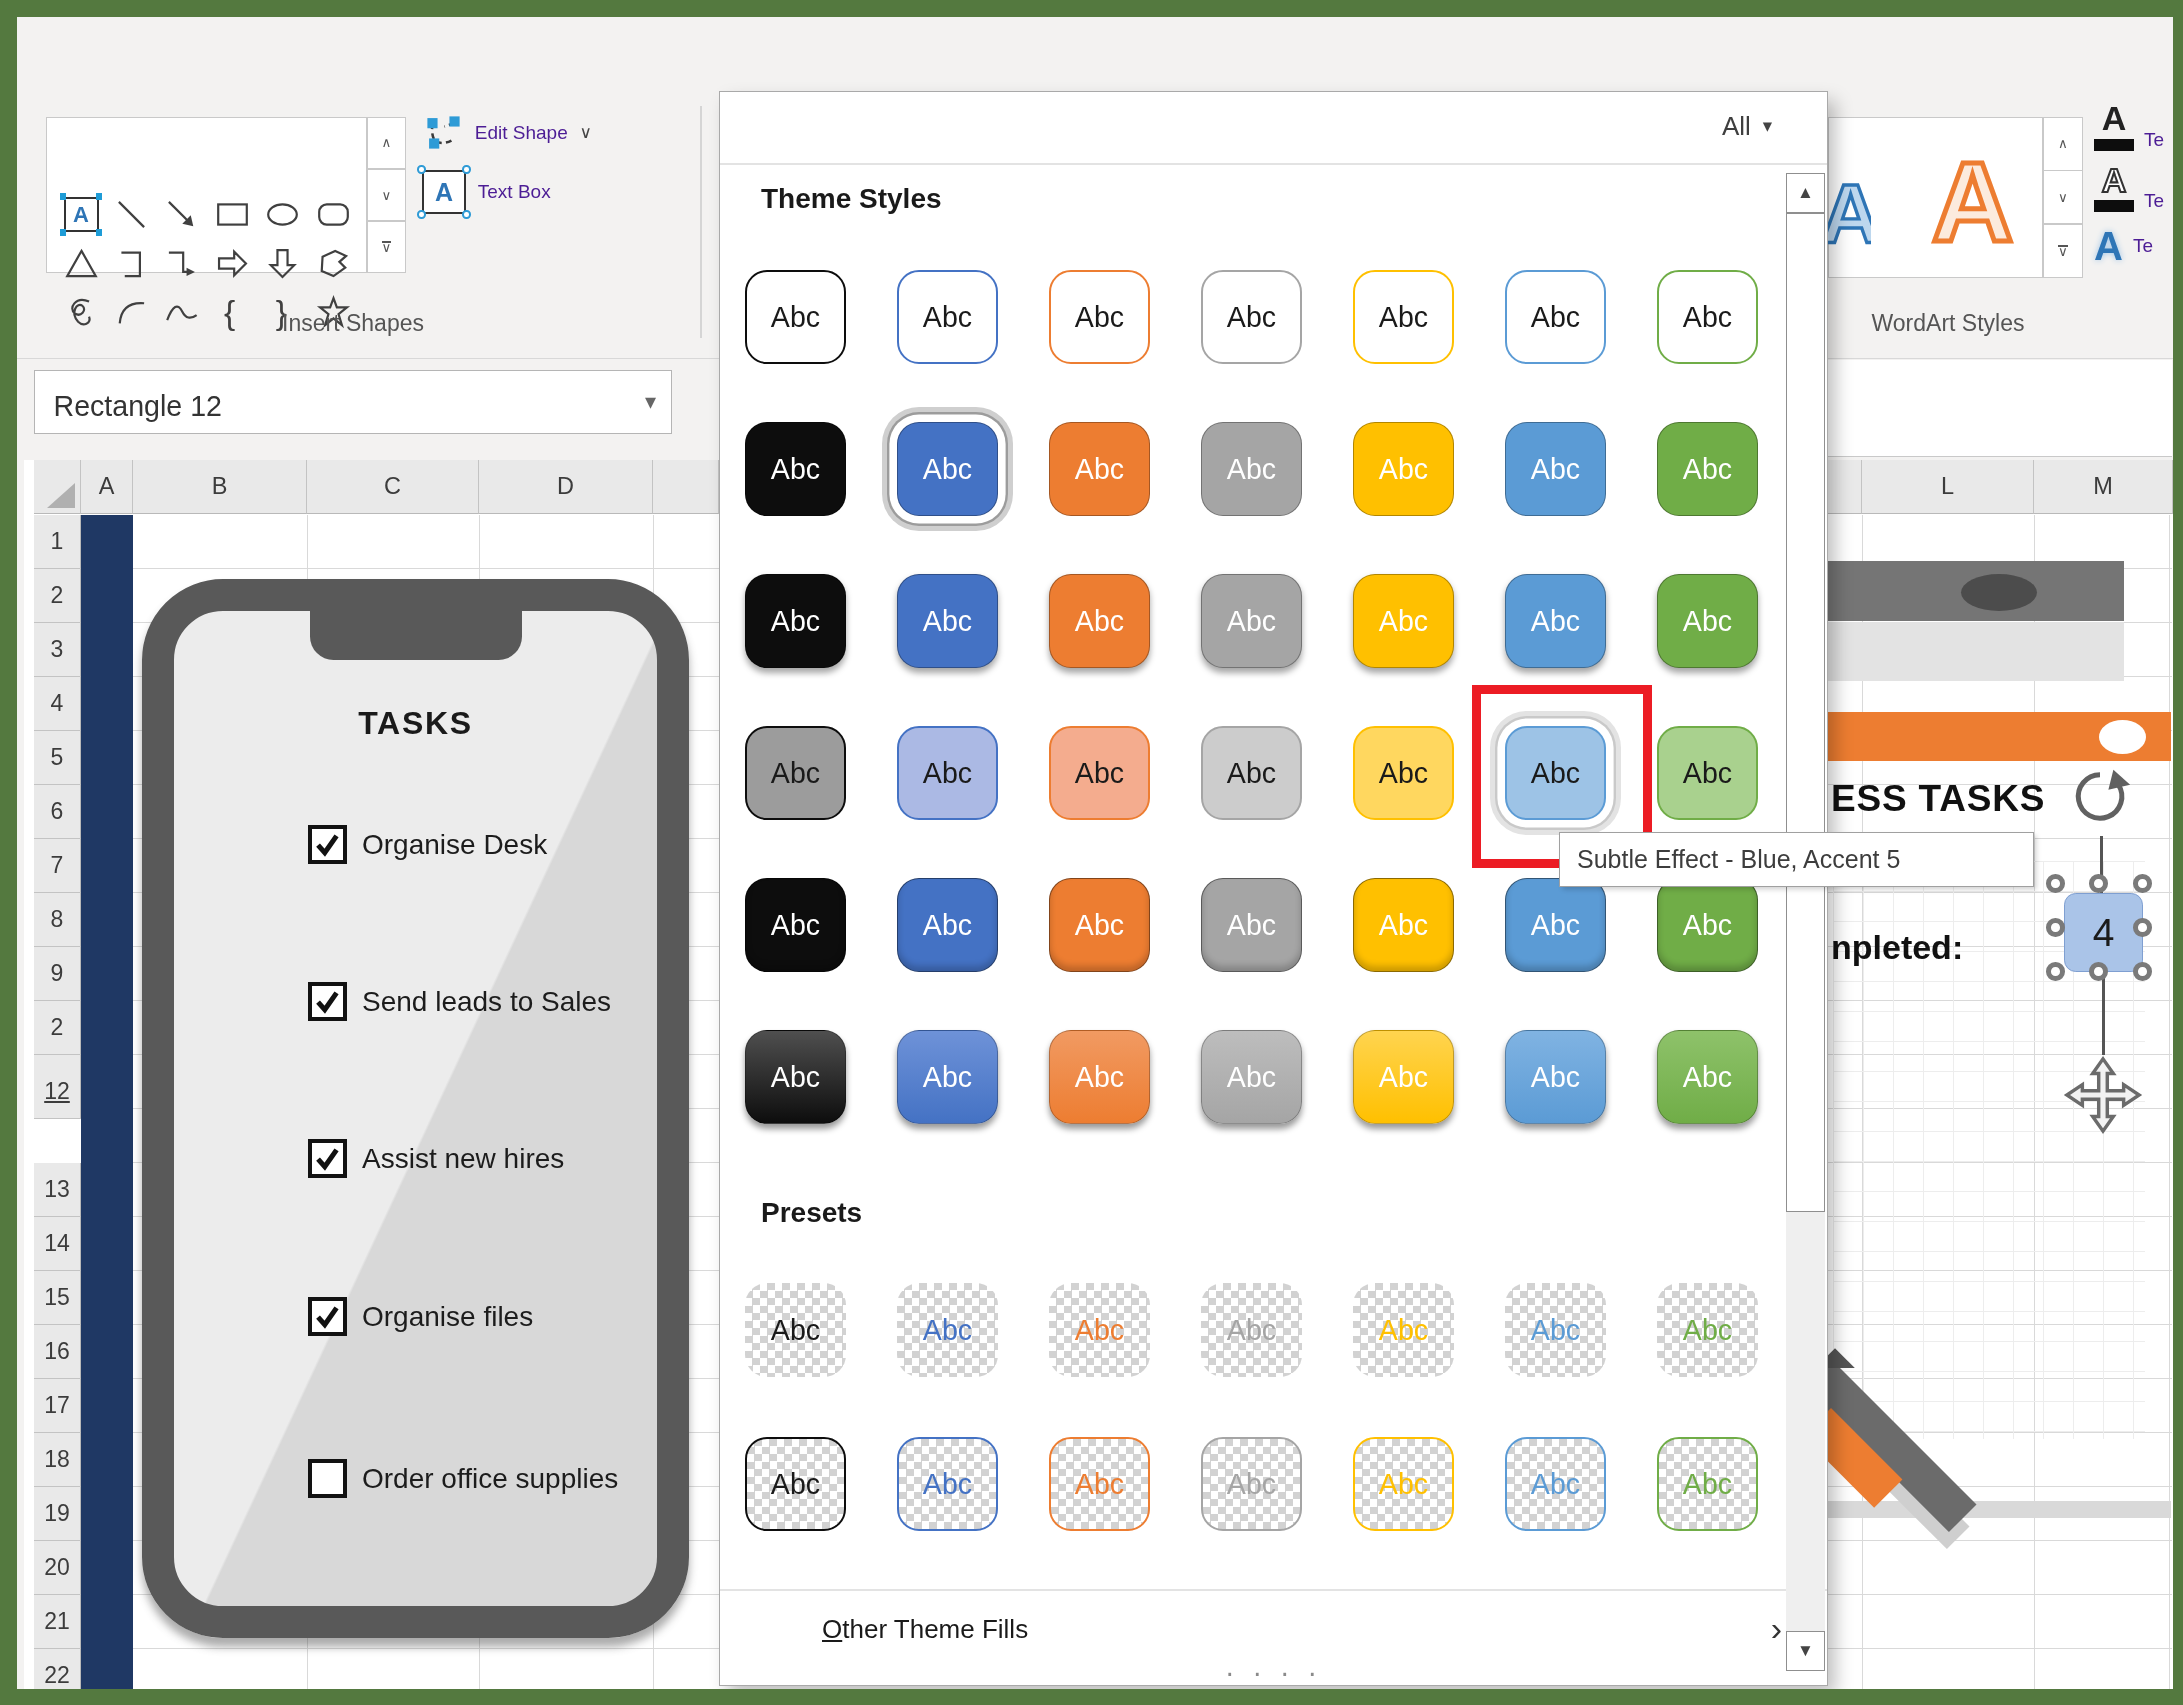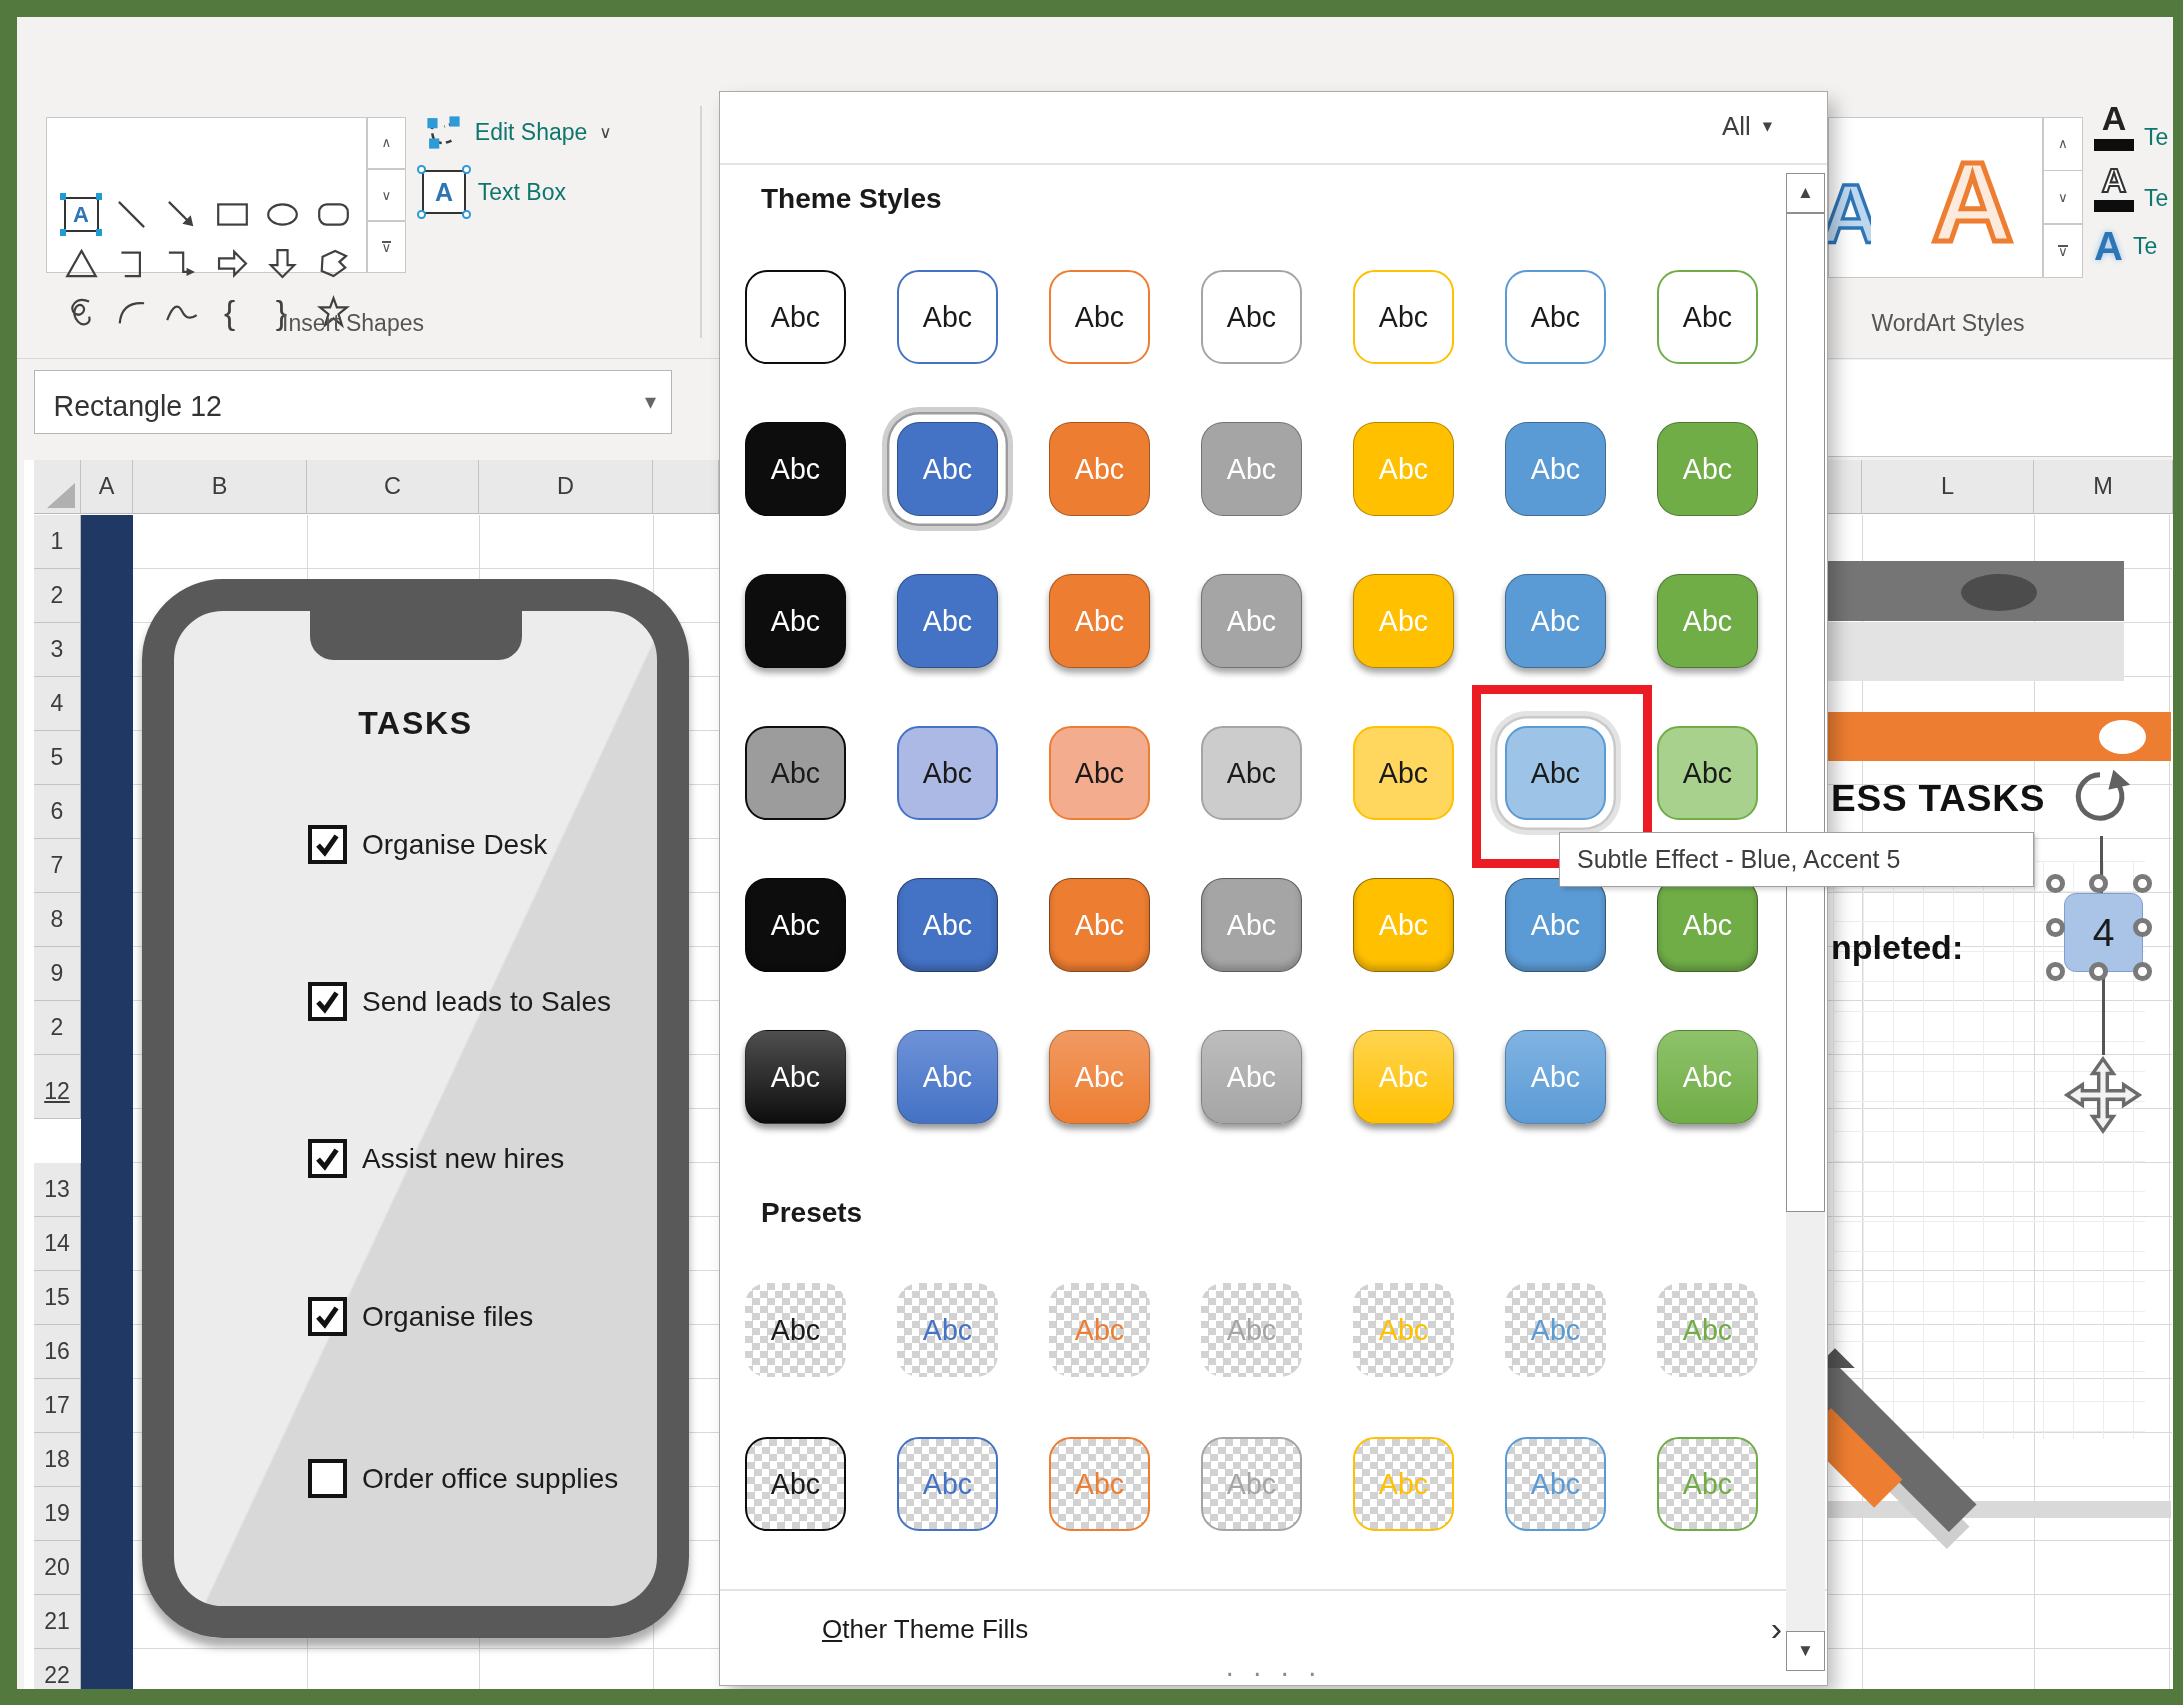--- a/index.html
+++ b/index.html
@@ -11,21 +11,21 @@
   .menubar{position:absolute;left:0;top:0;width:100%;height:81px;background:#f3f2f1;}
   .mtab{position:absolute;top:0;height:81px;display:flex;align-items:center;font-size:25px;color:#333;transform:translateX(-50%);white-space:nowrap;}
   .mtab.active{color:#217346;font-weight:bold;}
   .mtab-underline{position:absolute;background:#217346;height:9.2px;border-radius:1.7px;}
   
   .ribbon{position:absolute;left:0;top:81px;width:100%;height:261px;background:#f3f2f1;border-bottom:1.7px solid #d8d8d8;}
   .white-box{background:#fff;border:1.7px solid #c9c9c9;}
   .grouplabel{position:absolute;font-size:23px;color:#555;transform:translateX(-50%);}
   .shape-cell{position:absolute;width:50px;height:49px;display:flex;align-items:center;justify-content:center;}
   .strip-btn{position:absolute;width:39px;background:#fff;border:1.7px solid #c9c9c9;display:flex;align-items:center;justify-content:center;color:#555;}
-  .ribbon-btn-label{font-size:23px;color:#0f766e;}
+  .ribbon-btn-label{font-size:19px;color:#4c1d95;}
   .vdivider{position:absolute;width:1.7px;background:#d5d5d5;}
   
   .namebox{position:absolute;left:17px;top:353px;width:638px;height:64px;background:#fff;border:1.7px solid #b5b5b5;display:flex;align-items:center;}
   .namebox .val{font-size:28.6px;color:#333;margin-left:18.5px;flex:1;margin-top:8px;}
   .namebox .dd{color:#666;font-size:22px;margin-right:15px;}
   
   .sheetbg{position:absolute;left:6.7px;top:443px;width:2149px;height:1229px;background:#fff;}
   .hcell{position:absolute;height:54px;background:#e9e9e9;border-right:0.8px solid #c3c3c3;border-bottom:1.7px solid #b9b9b9;display:flex;align-items:center;justify-content:center;font-size:23.5px;color:#3c3c3c;}
   .rcell{position:absolute;left:17px;width:47px;background:#e9e9e9;border-right:1.7px solid #b9b9b9;border-bottom:0.8px solid #c3c3c3;display:flex;align-items:center;justify-content:center;font-size:23px;color:#3c3c3c;}
   .gridlines-h{background-image:linear-gradient(#d9d9d9 1.3px, transparent 1.3px);background-size:100% 54px;background-position:0 53px;}

